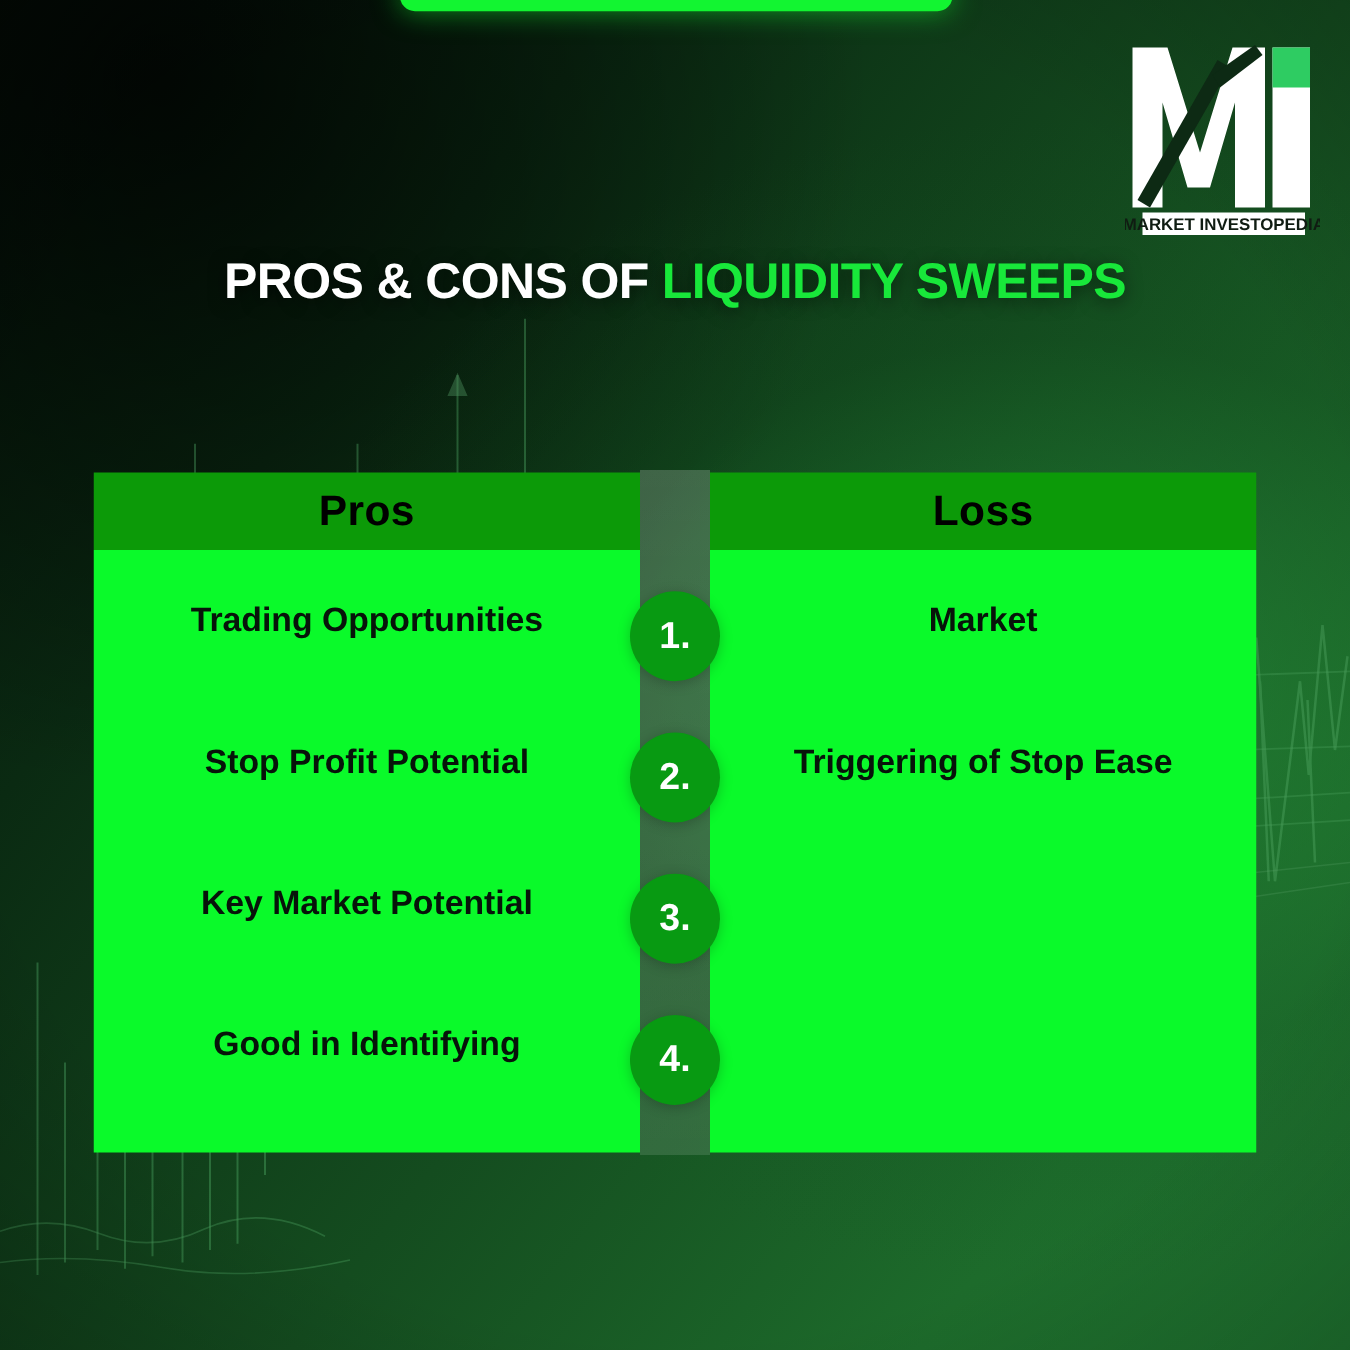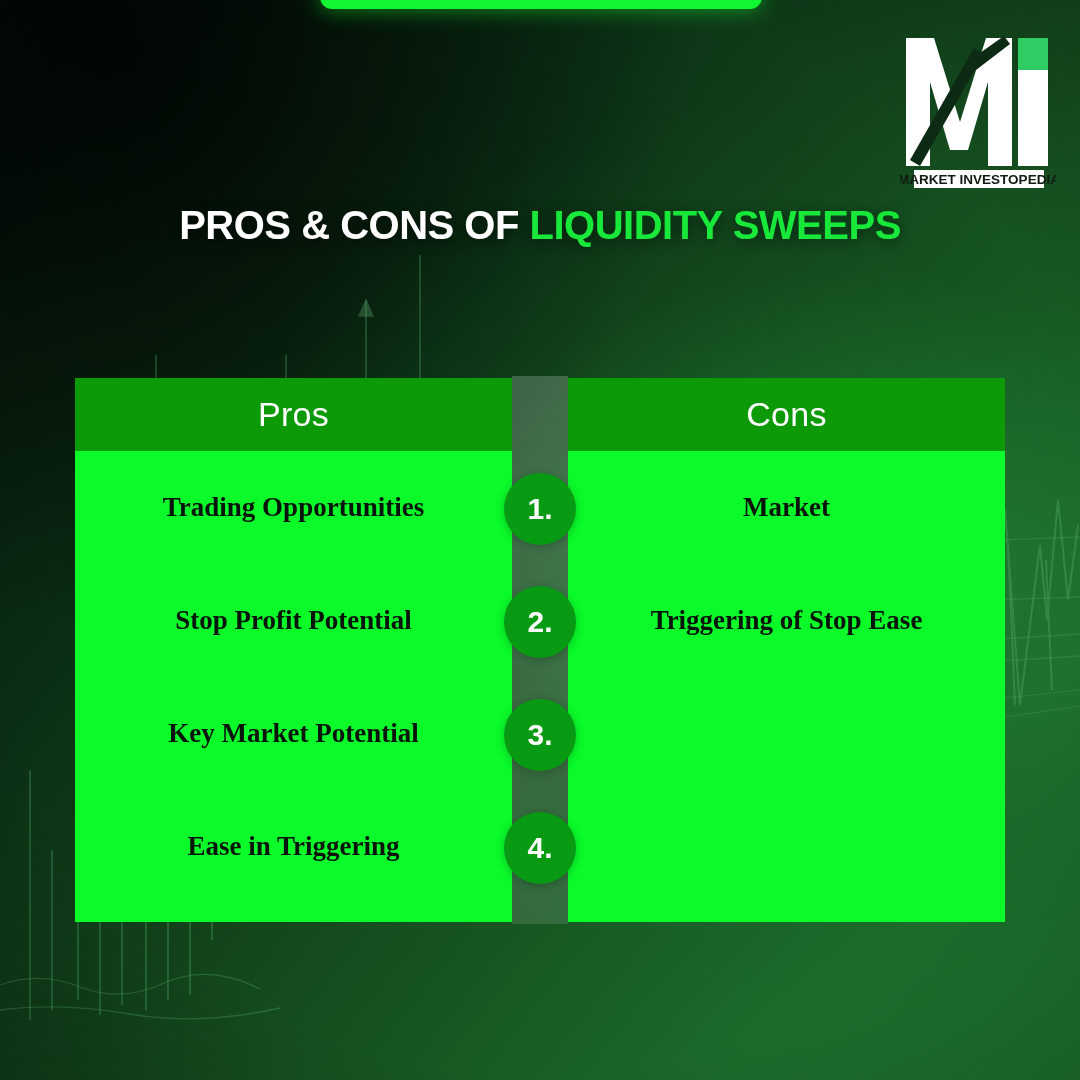--- a/index.html
+++ b/index.html
@@ -56,35 +56,35 @@
     background:linear-gradient(180deg, rgba(255,255,255,0.20), rgba(255,255,255,0.12));
     mix-blend-mode:screen;
   }
   .col {
     width:437px;
     display:flex; flex-direction:column;
     position:relative; z-index:2;
   }
   .col.pros { margin-right:56px; }
   .col-head {
-    height:73px;
+    height:62px;
     background:#0c9a08;
     display:flex; align-items:center; justify-content:center;
-    color:#ffffff; font-size:34px; font-weight:400; letter-spacing:0.3px;
+    color:#000000; font-size:34px; font-weight:700; letter-spacing:0.3px;
   }
   .col-body {
     flex:1;
     background:#0afa2a;
     padding-top:0;
   }
   .cell {
     height:113px;
     display:flex; align-items:center; justify-content:center;
     text-align:center; padding:0 26px;
-    color:#07140a; font-size:27px; font-weight:700; line-height:1.33;font-family:Liberation Serif, serif;
+    color:#07140a; font-size:27px; font-weight:700; line-height:1.33;
   }
   .cell.empty { color:transparent; }
 
   
   .badges { position:absolute; left:437px; top:73px; width:56px; height:471px; z-index:5; }
   .badge {
     position:absolute; left:-8px; width:72px; height:72px; border-radius:50%;
     background:#089a12;
     display:flex; align-items:center; justify-content:center;
     color:#ffffff; font-size:30px; font-weight:700;
@@ -170,26 +170,26 @@
 <div class="table-wrap">
 
   <div class="spine"></div>
 
   <div class="col pros">
     <div class="col-head">Pros</div>
     <div class="col-body">
       <div class="cell">Trading Opportunities</div>
       <div class="cell">Stop Profit Potential</div>
       <div class="cell">Key Market Potential</div>
-      <div class="cell">Ease in Triggering</div>
+      <div class="cell">Good in Identifying</div>
     </div>
   </div>
 
   <div class="col cons">
-    <div class="col-head">Cons</div>
+    <div class="col-head">Loss</div>
     <div class="col-body">
       <div class="cell">Market</div>
       <div class="cell">Triggering of Stop Ease</div>
       <div class="cell empty"></div>
       <div class="cell empty"></div>
     </div>
   </div>
 
   <div class="badges">
     <div class="badge b1">1.</div>

